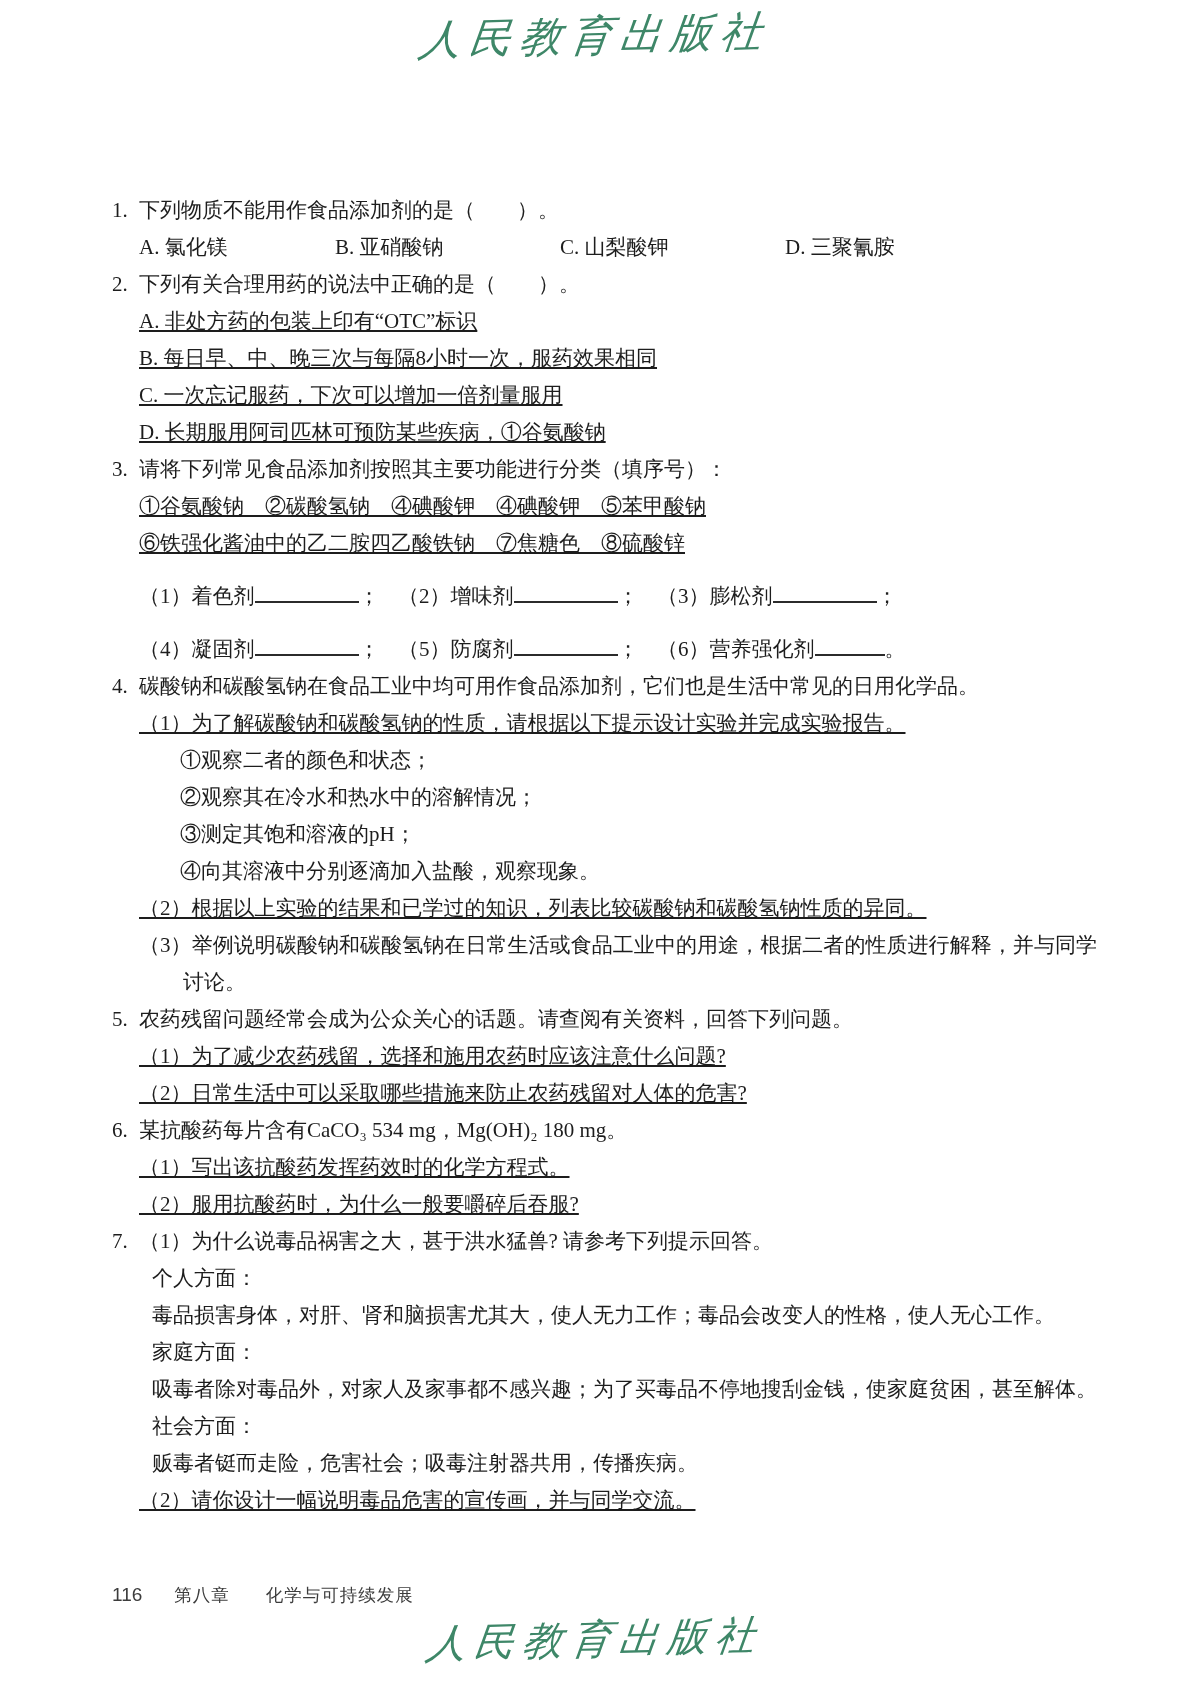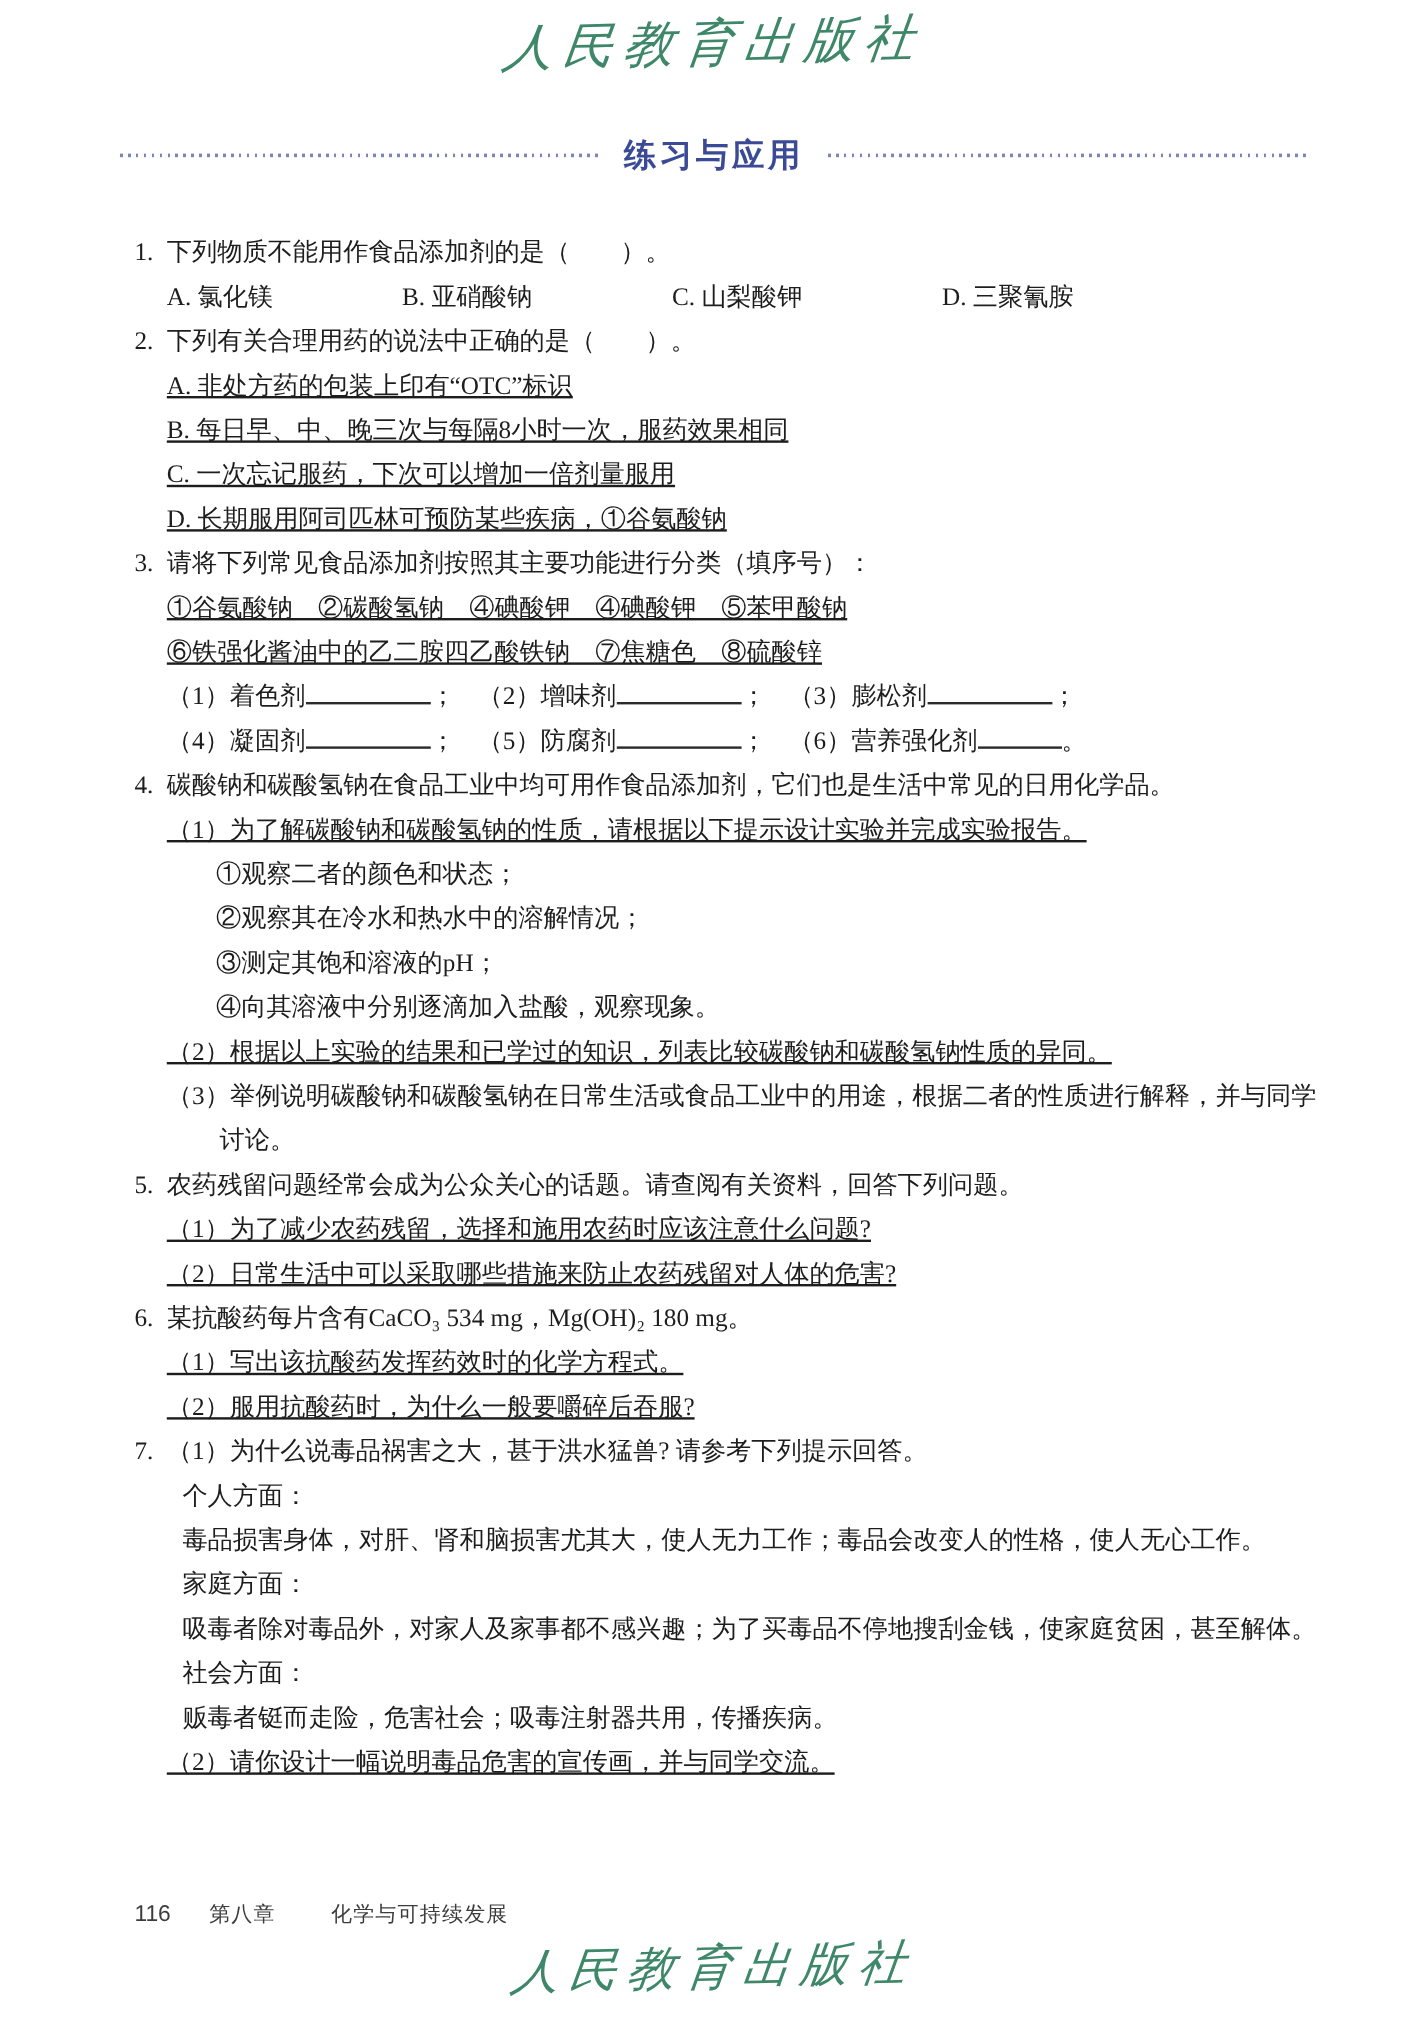--- a/index.html
+++ b/index.html
@@ -46,57 +46,52 @@
   .indent2{padding-left:68px;}
   .hang3{padding-left:71px;text-indent:-44px;max-width:946px;text-align:justify;}
   .stem-wide{text-align:justify;}
 
   .opts-row{display:flex;padding-left:27px;}
   .opt{flex:none;}
   .opt-a{width:196px;}
   .opt-b{width:225px;}
   .opt-c{width:225px;}
 
-  .blank-row{display:flex;padding-left:27px;}
+  .blank-row{display:flex;padding-left:27px;margin-top:16px;}
   .blank-group{flex:none;width:259px;white-space:nowrap;}
   .blank-group:last-child{width:auto;}
   .blank{
     display:inline-block;width:104px;height:0.85em;
     border-bottom:2px solid #2b2b2b;vertical-align:baseline;
   }
   .blank-short{width:70px;}
 
   .aspect{display:flex;margin-left:40px;flex-direction:column;}
   .aspect-label{flex:none;width:106px;}
   .aspect-text{flex:1;min-width:0;text-align:justify;}
 
   
   .footer{
     position:absolute;top:1583px;left:112px;
     display:flex;align-items:baseline;
     font-family:"Liberation Sans","DejaVu Sans",sans-serif;
     font-size:17.5px;color:#3c3c3c;letter-spacing:1px;gap:20px;
   }
   .footer .page-number{font-size:19px;margin-right:12px;letter-spacing:0;}
-  .footer .chapter-label{margin-right:26px;}
+  .footer .chapter-label{margin-right:16px;}
 </style>
 </head>
 <body>
 
 <div class="page">
 
   <div class="logo logo-top">
     <span class="logo-inner">人民教育出版社</span>
   </div>
 
-  <div class="section-header">
-    <span class="dots"></span>
-    <h1 class="section-title">练习与应用</h1>
-    <span class="dots"></span>
-  </div>
 
   <div class="content">
 
     <div class="q">
       <span class="q-num">1.</span>
       <span class="q-body">下列物质不能用作食品添加剂的是（　　）。</span>
     </div>
     <div class="opts-row">
       <span class="opt opt-a">A. 氯化镁</span>
       <span class="opt opt-b">B. 亚硝酸钠</span>

